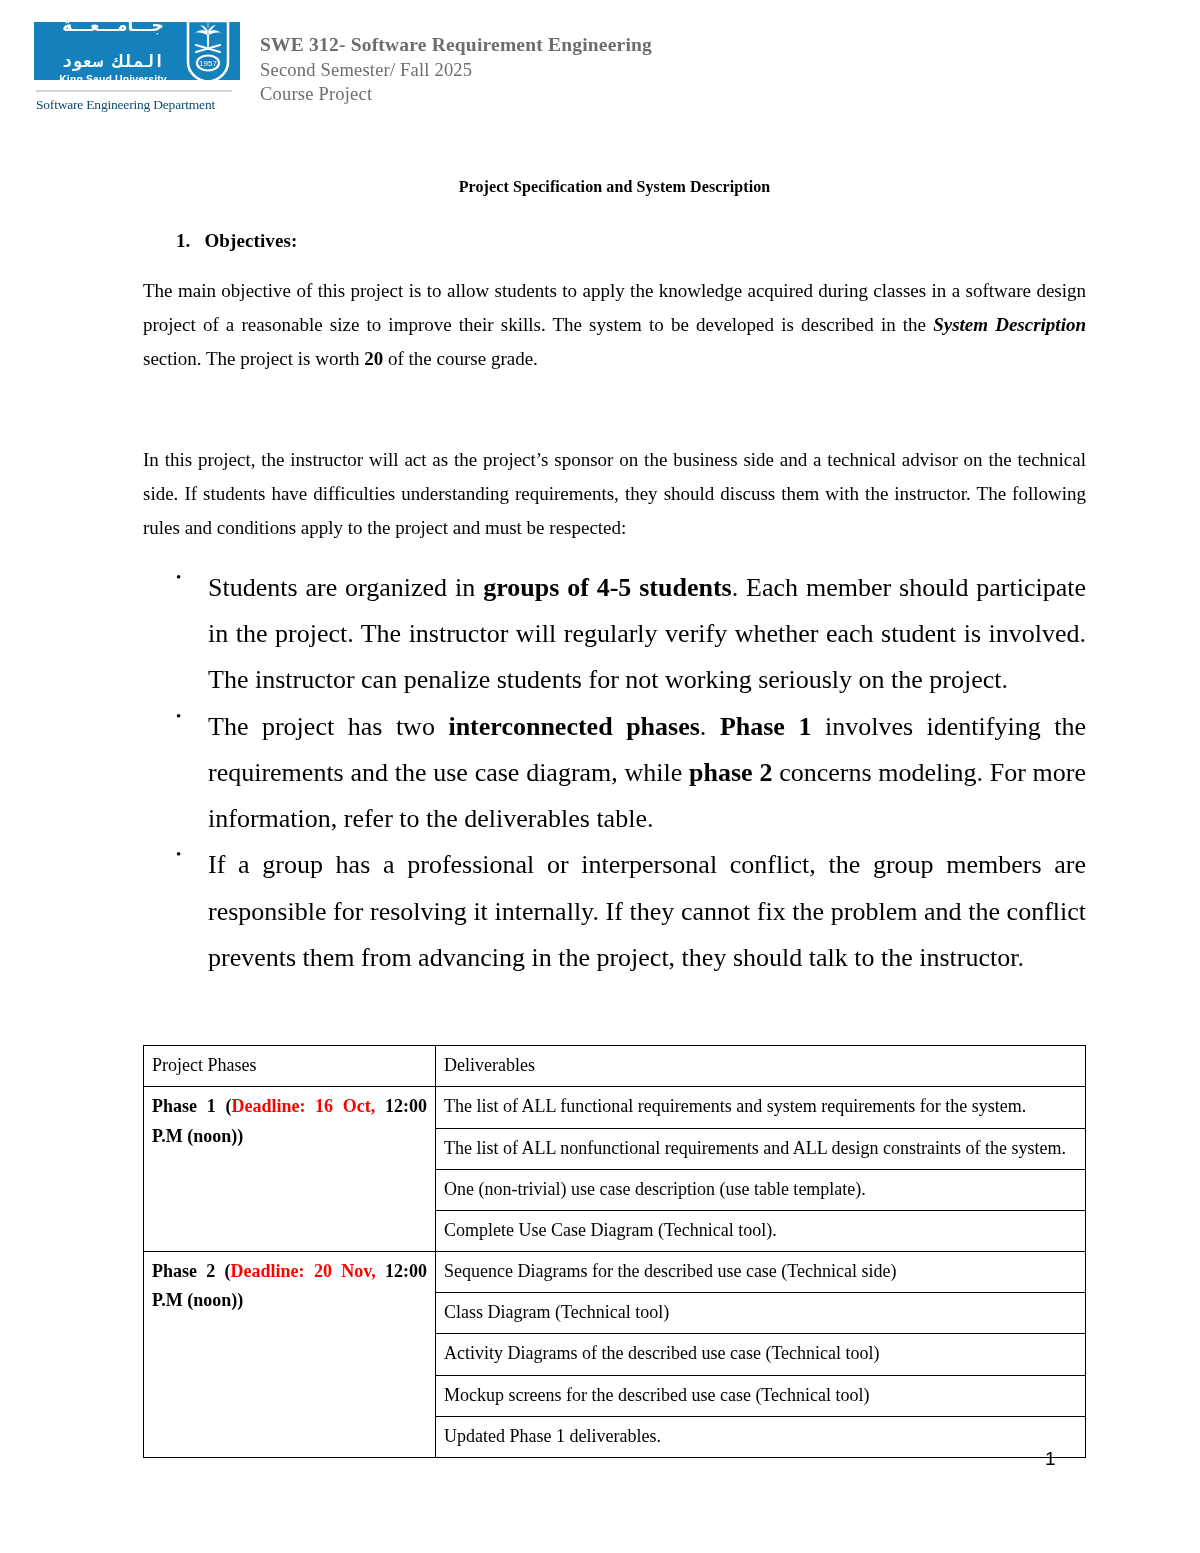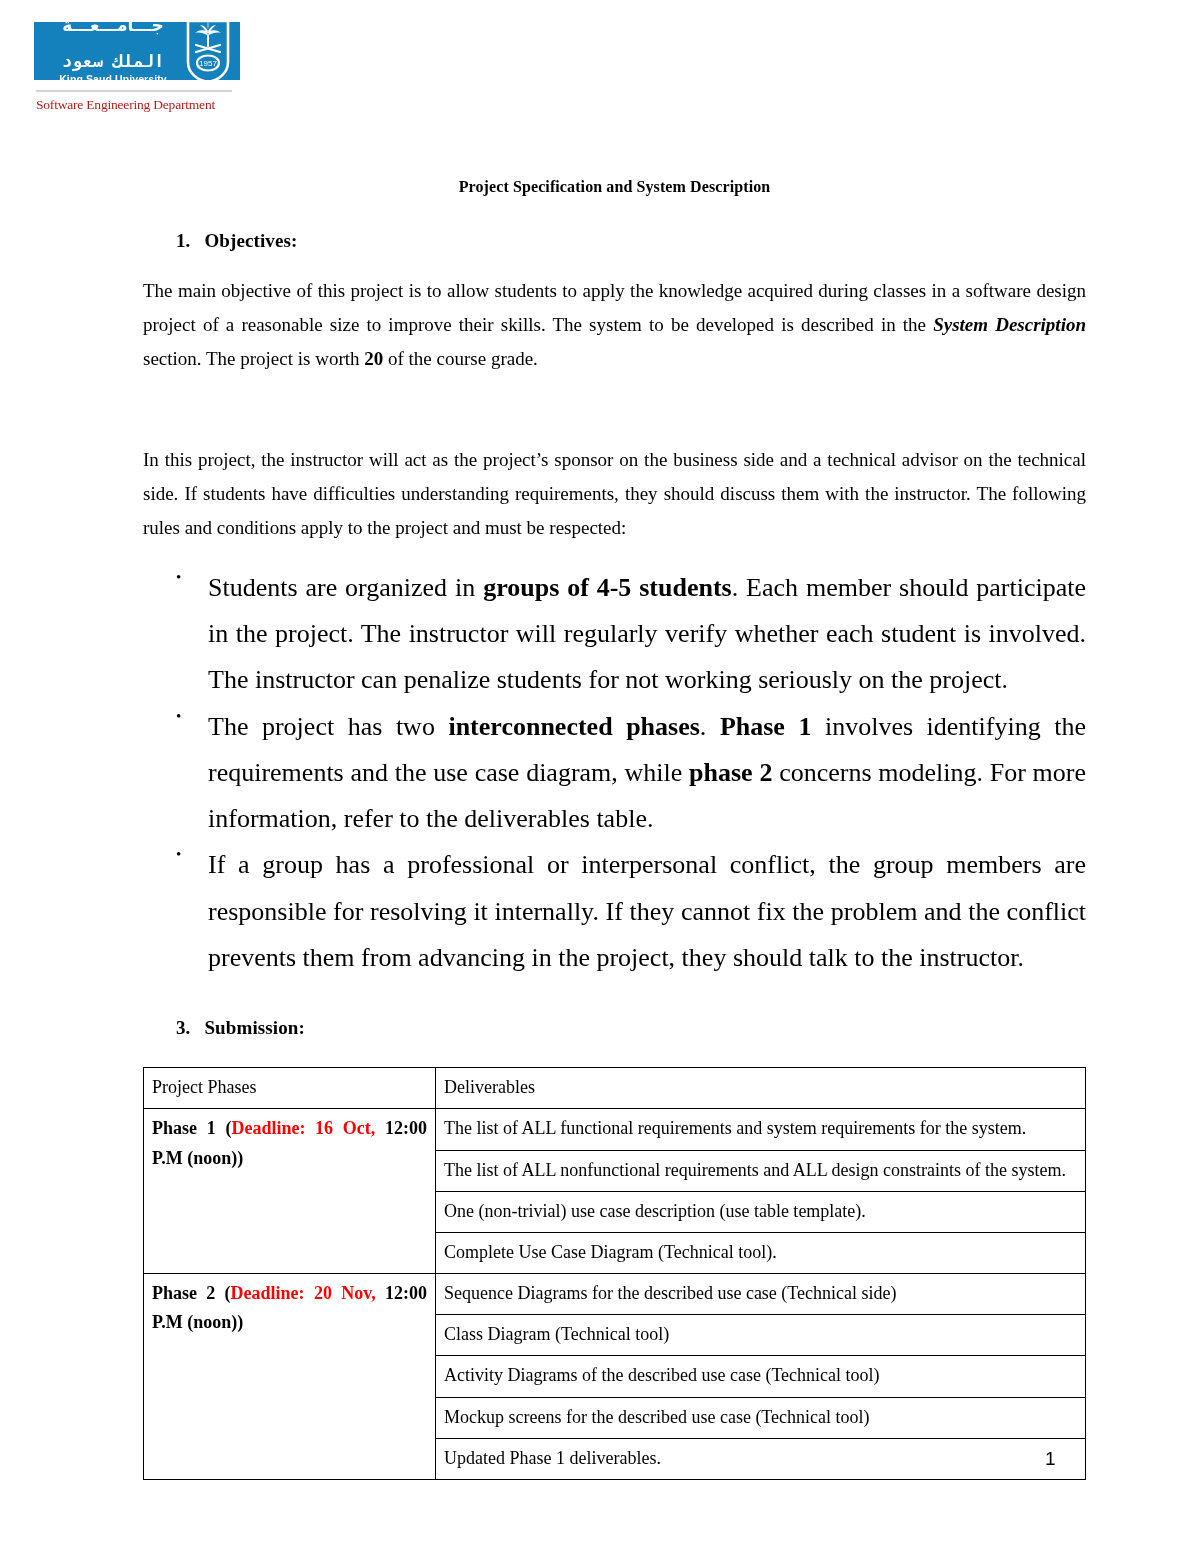--- a/index.html
+++ b/index.html
@@ -77,21 +77,21 @@
   }
   .logo-rule {
     width: 196px;
     height: 2px;
     background: #d4d4d4;
     margin: 10px 0 5px 2px;
   }
   .logo-dept {
     font-family: "Liberation Serif", serif;
     font-size: 13.5px;
-    color: #b91c1c;
+    color: #0c4a6e;
     letter-spacing: -0.2px;
     margin-left: 2px;
     white-space: nowrap;
   }
   .header-text {
     margin-left: 20px;
     padding-top: 10px;
     color: #6d6d6d;
     line-height: 1.32;
   }
@@ -227,20 +227,25 @@
 
           <ellipse cx="23" cy="45" rx="11" ry="7.5" fill="none" stroke="#ffffff" stroke-width="2.2"></ellipse>
           <text x="23" y="48" font-family="Liberation Sans, sans-serif" font-size="8" fill="#ffffff" text-anchor="middle">1957</text>
         </svg>
       </div>
     </div>
     <div class="logo-rule"></div>
     <div class="logo-dept">Software Engineering Department</div>
   </div>
 
+  <div class="header-text">
+    <div class="header-line1">SWE 312- Software Requirement Engineering</div>
+    <div class="header-line2">Second Semester/ Fall 2025</div>
+    <div class="header-line3">Course Project</div>
+  </div>
 </div>
 
 <div class="content">
 
   <h1 class="doc-title">Project Specification and System Description</h1>
 
   <div class="section-head">
     <span class="num">1.</span><span>Objectives:</span>
   </div>
 
@@ -252,23 +257,20 @@
   <p class="para">In this project, the instructor will act as the project’s sponsor on the business side and a technical advisor on the technical side. If students have difficulties understanding requirements, they should discuss them with the instructor. The following rules and conditions apply to the project and must be respected:</p>
 
   <ul class="bullets">
     <li><span>Students are organized in </span><b>groups of 4-5 students</b><span>. Each member should participate in the project. The instructor will regularly verify whether each student is involved. The instructor can penalize students for not working seriously on the project.</span></li>
     <li><span>The project has two </span><b>interconnected phases</b><span>. </span><b>Phase 1</b><span> involves identifying the requirements and the use case diagram, while </span><b>phase 2</b><span> concerns modeling. For more information, refer to the deliverables table.</span></li>
     <li><span>If a group has a professional or interpersonal conflict, the group members are responsible for resolving it internally. If they cannot fix the problem and the conflict prevents them from advancing in the project, they should talk to the instructor.</span></li>
   </ul>
 
   <div class="gap-3"></div>
 
-  <div class="section-head">
-    <span class="num">3.</span><span>Submission:</span>
-  </div>
 
   <table class="deliverables">
     <tbody>
       <tr>
         <td class="col-phase hdr">Project Phases</td>
         <td class="hdr">Deliverables</td>
       </tr>
 
       <tr>
         <td class="col-phase phase-cell" rowspan="4"><span>Phase 1 (</span><span class="red">Deadline: 16 Oct,</span><span> 12:00 P.M (noon))</span></td>

